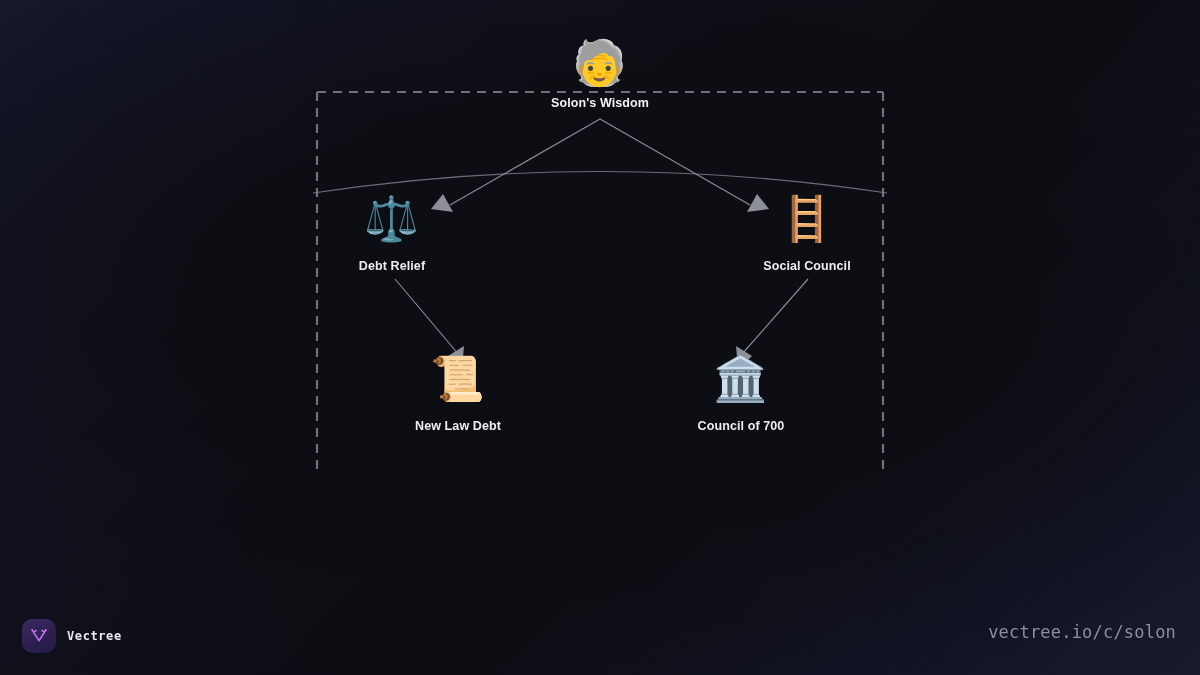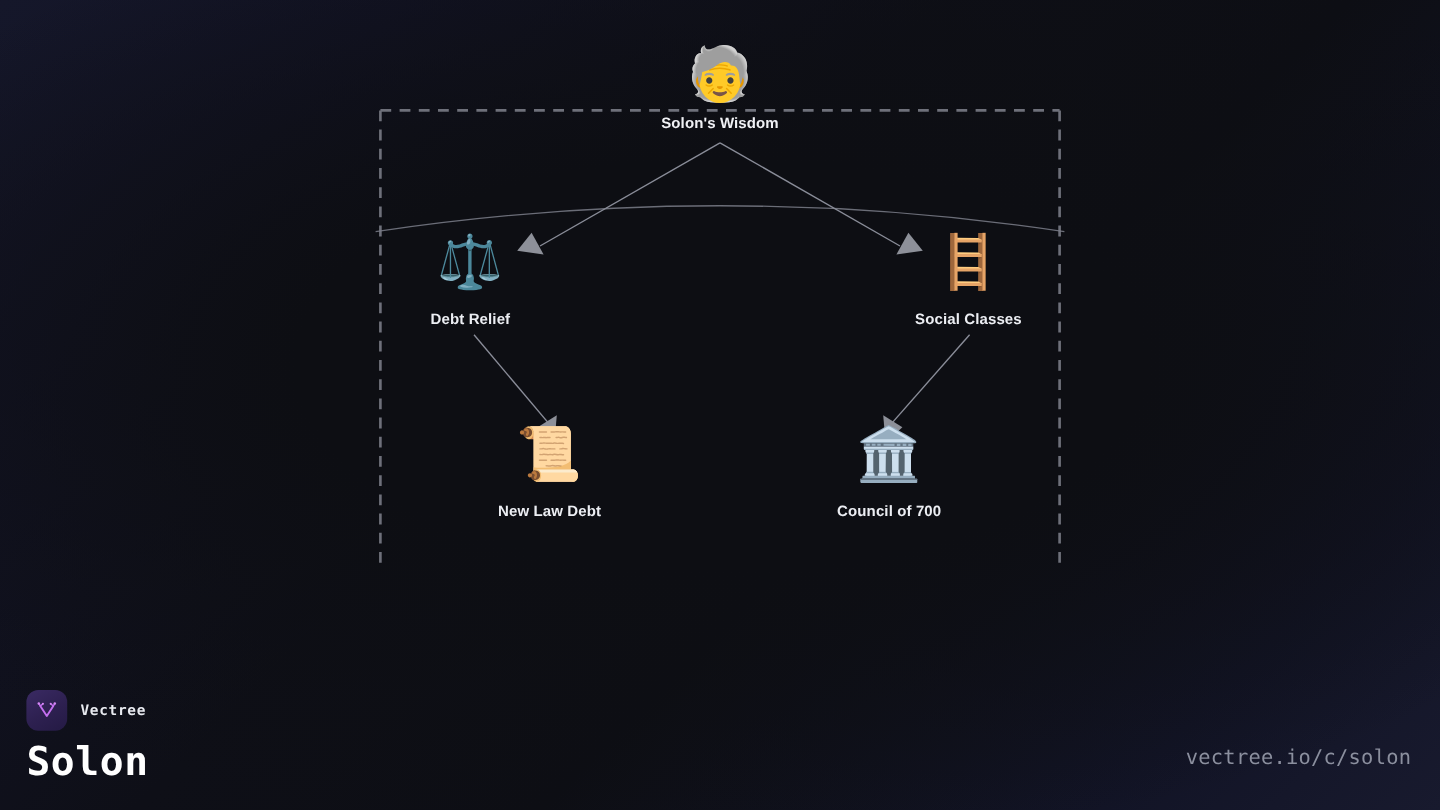--- a/index.html
+++ b/index.html
@@ -141,21 +141,21 @@
     <span class="glyph">🧓</span>
   </div>
 
   <div class="node mid" style="left:392px; top:197px;">
     <span class="glyph">⚖️</span>
     <span class="node-label">Debt Relief</span>
   </div>
 
   <div class="node mid" style="left:807px; top:197px;">
     <span class="glyph">🪜</span>
-    <span class="node-label">Social Classes</span>
+    <span class="node-label">Social Council</span>
   </div>
 
   <div class="node leaf" style="left:458px; top:357px;">
     <span class="glyph">📜</span>
     <span class="node-label">New Law Debt</span>
   </div>
 
   <div class="node leaf" style="left:741px; top:357px;">
     <span class="glyph">🏛️</span>
     <span class="node-label">Council of 700</span>
@@ -169,18 +169,17 @@
           <path d="M5.5 7.5 L4 5.2 M5.5 7.5 L8 5.6" fill="none" stroke="#c46ff0" stroke-width="1.5" stroke-linecap="round"></path>
           <path d="M18.5 7.5 L20 5.2 M18.5 7.5 L16 5.6" fill="none" stroke="#c46ff0" stroke-width="1.5" stroke-linecap="round"></path>
           <circle cx="4" cy="5.0" r="1.25" fill="#d487f5"></circle>
           <circle cx="8.1" cy="5.4" r="1.05" fill="#d487f5"></circle>
           <circle cx="20" cy="5.0" r="1.25" fill="#d487f5"></circle>
           <circle cx="15.9" cy="5.4" r="1.05" fill="#d487f5"></circle>
         </svg>
       </div>
       <div id="brand-name">Vectree</div>
     </div>
-    <div id="brand-title">Solon</div>
   </div>
 
   <div id="site-url">vectree.io/c/solon</div>
 
 </div>
 
 </body></html>

